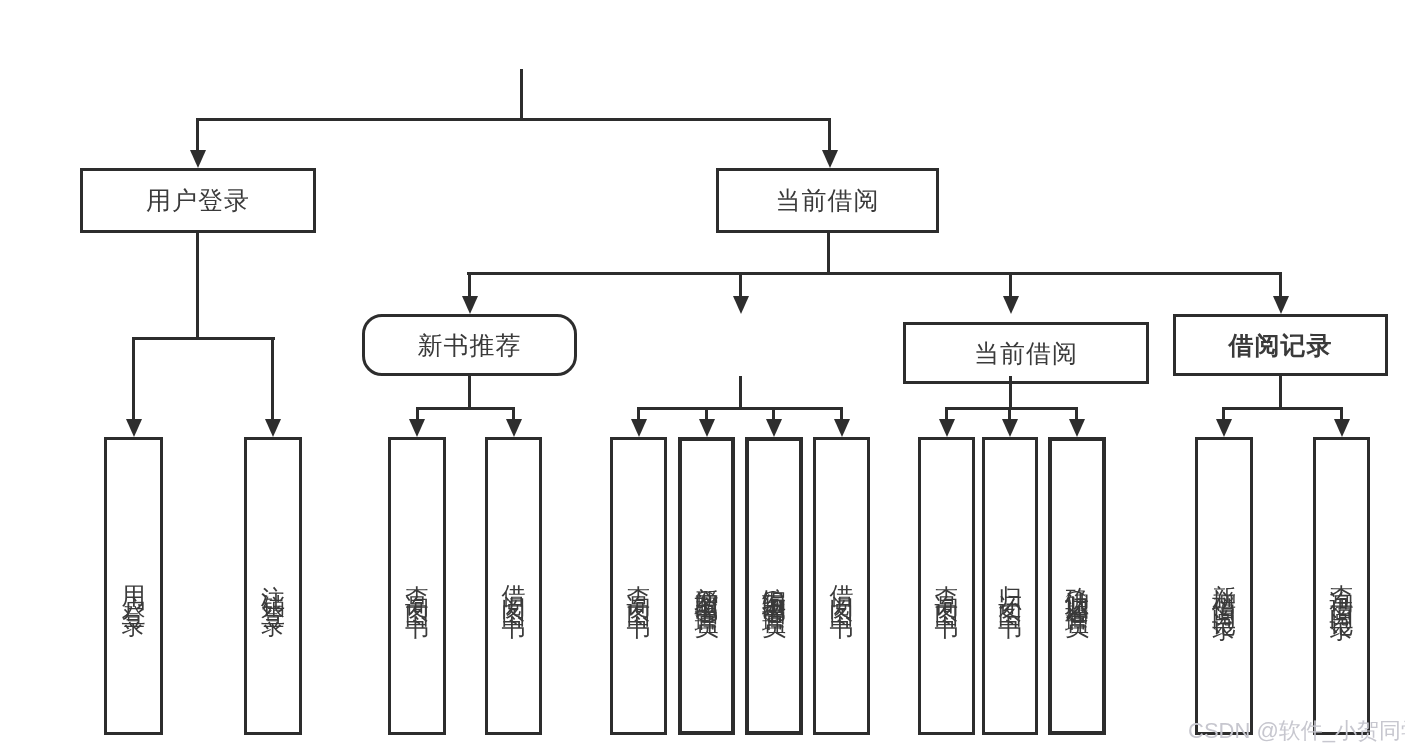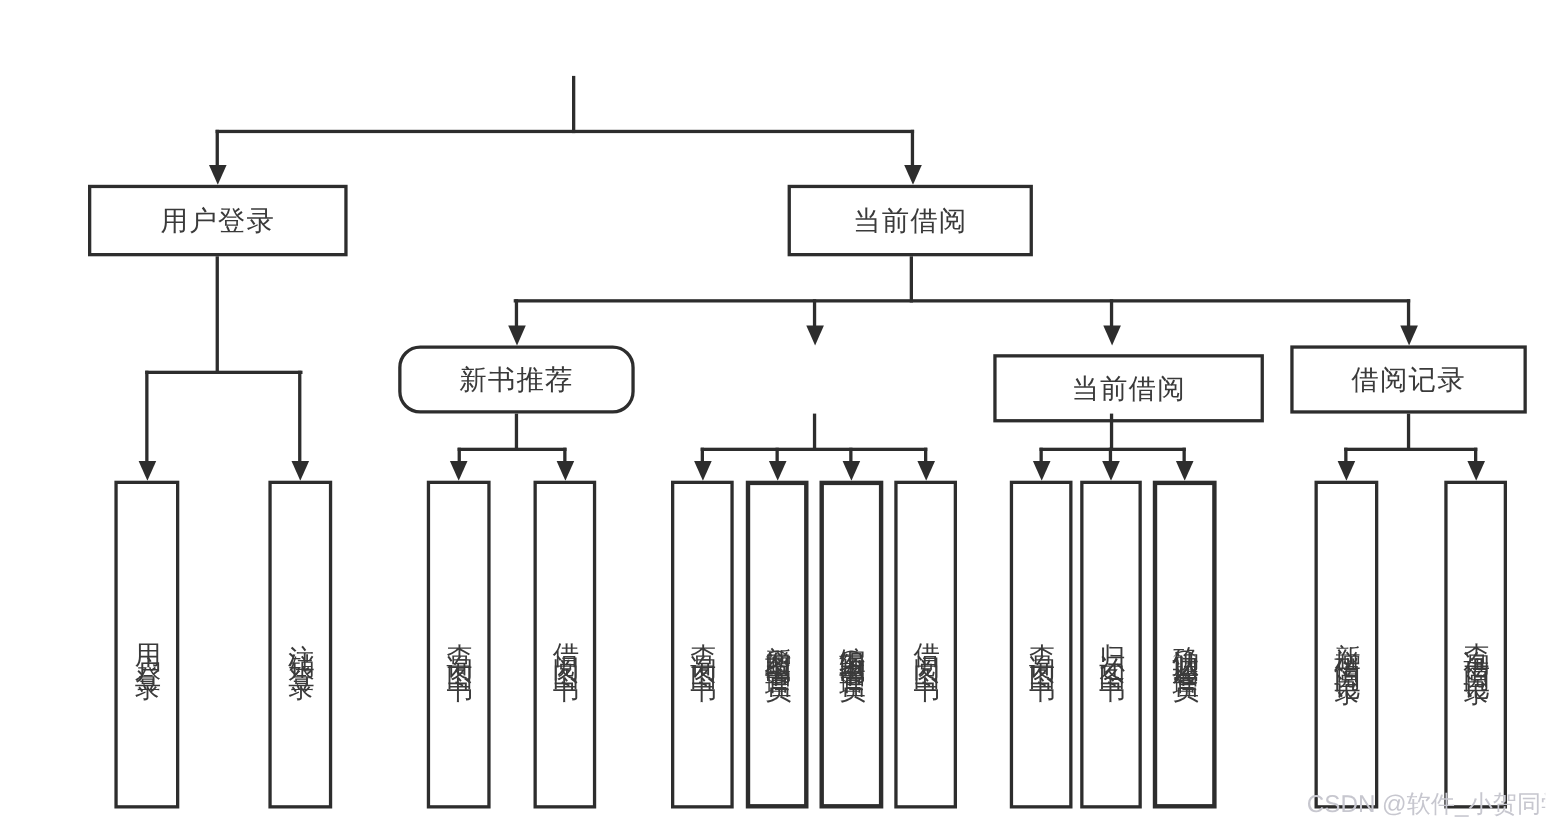--- a/index.html
+++ b/index.html
@@ -104,21 +104,21 @@
   <div class="arrow" style="left:1003px; top:296px;"></div>
   <div class="line" style="left:1279px; top:272px; width:3px; height:28px;"></div>
   <div class="arrow" style="left:1273px; top:296px;"></div>
 
   <div class="hbox" style="left:362px; top:314px; width:215px; height:62px;border-radius:20px;">
     <span>新书推荐</span>
   </div>
   <div class="hbox" style="left:903px; top:322px; width:246px; height:62px;">
     <span>当前借阅</span>
   </div>
-  <div class="hbox" style="left:1173px; top:314px; width:215px; height:62px;">
+  <div class="hbox" style="left:1173px; top:314px; width:215px; height:62px;font-weight:bold;">
     <span>借阅记录</span>
   </div>
 
   <div class="line" style="left:468px; top:376px; width:3px; height:34px;"></div>
   <div class="line" style="left:416px; top:407px; width:99px; height:3px;"></div>
   <div class="line" style="left:416px; top:407px; width:3px; height:14px;"></div>
   <div class="arrow" style="left:409px; top:419px;"></div>
   <div class="line" style="left:512px; top:407px; width:3px; height:14px;"></div>
   <div class="arrow" style="left:506px; top:419px;"></div>
 

